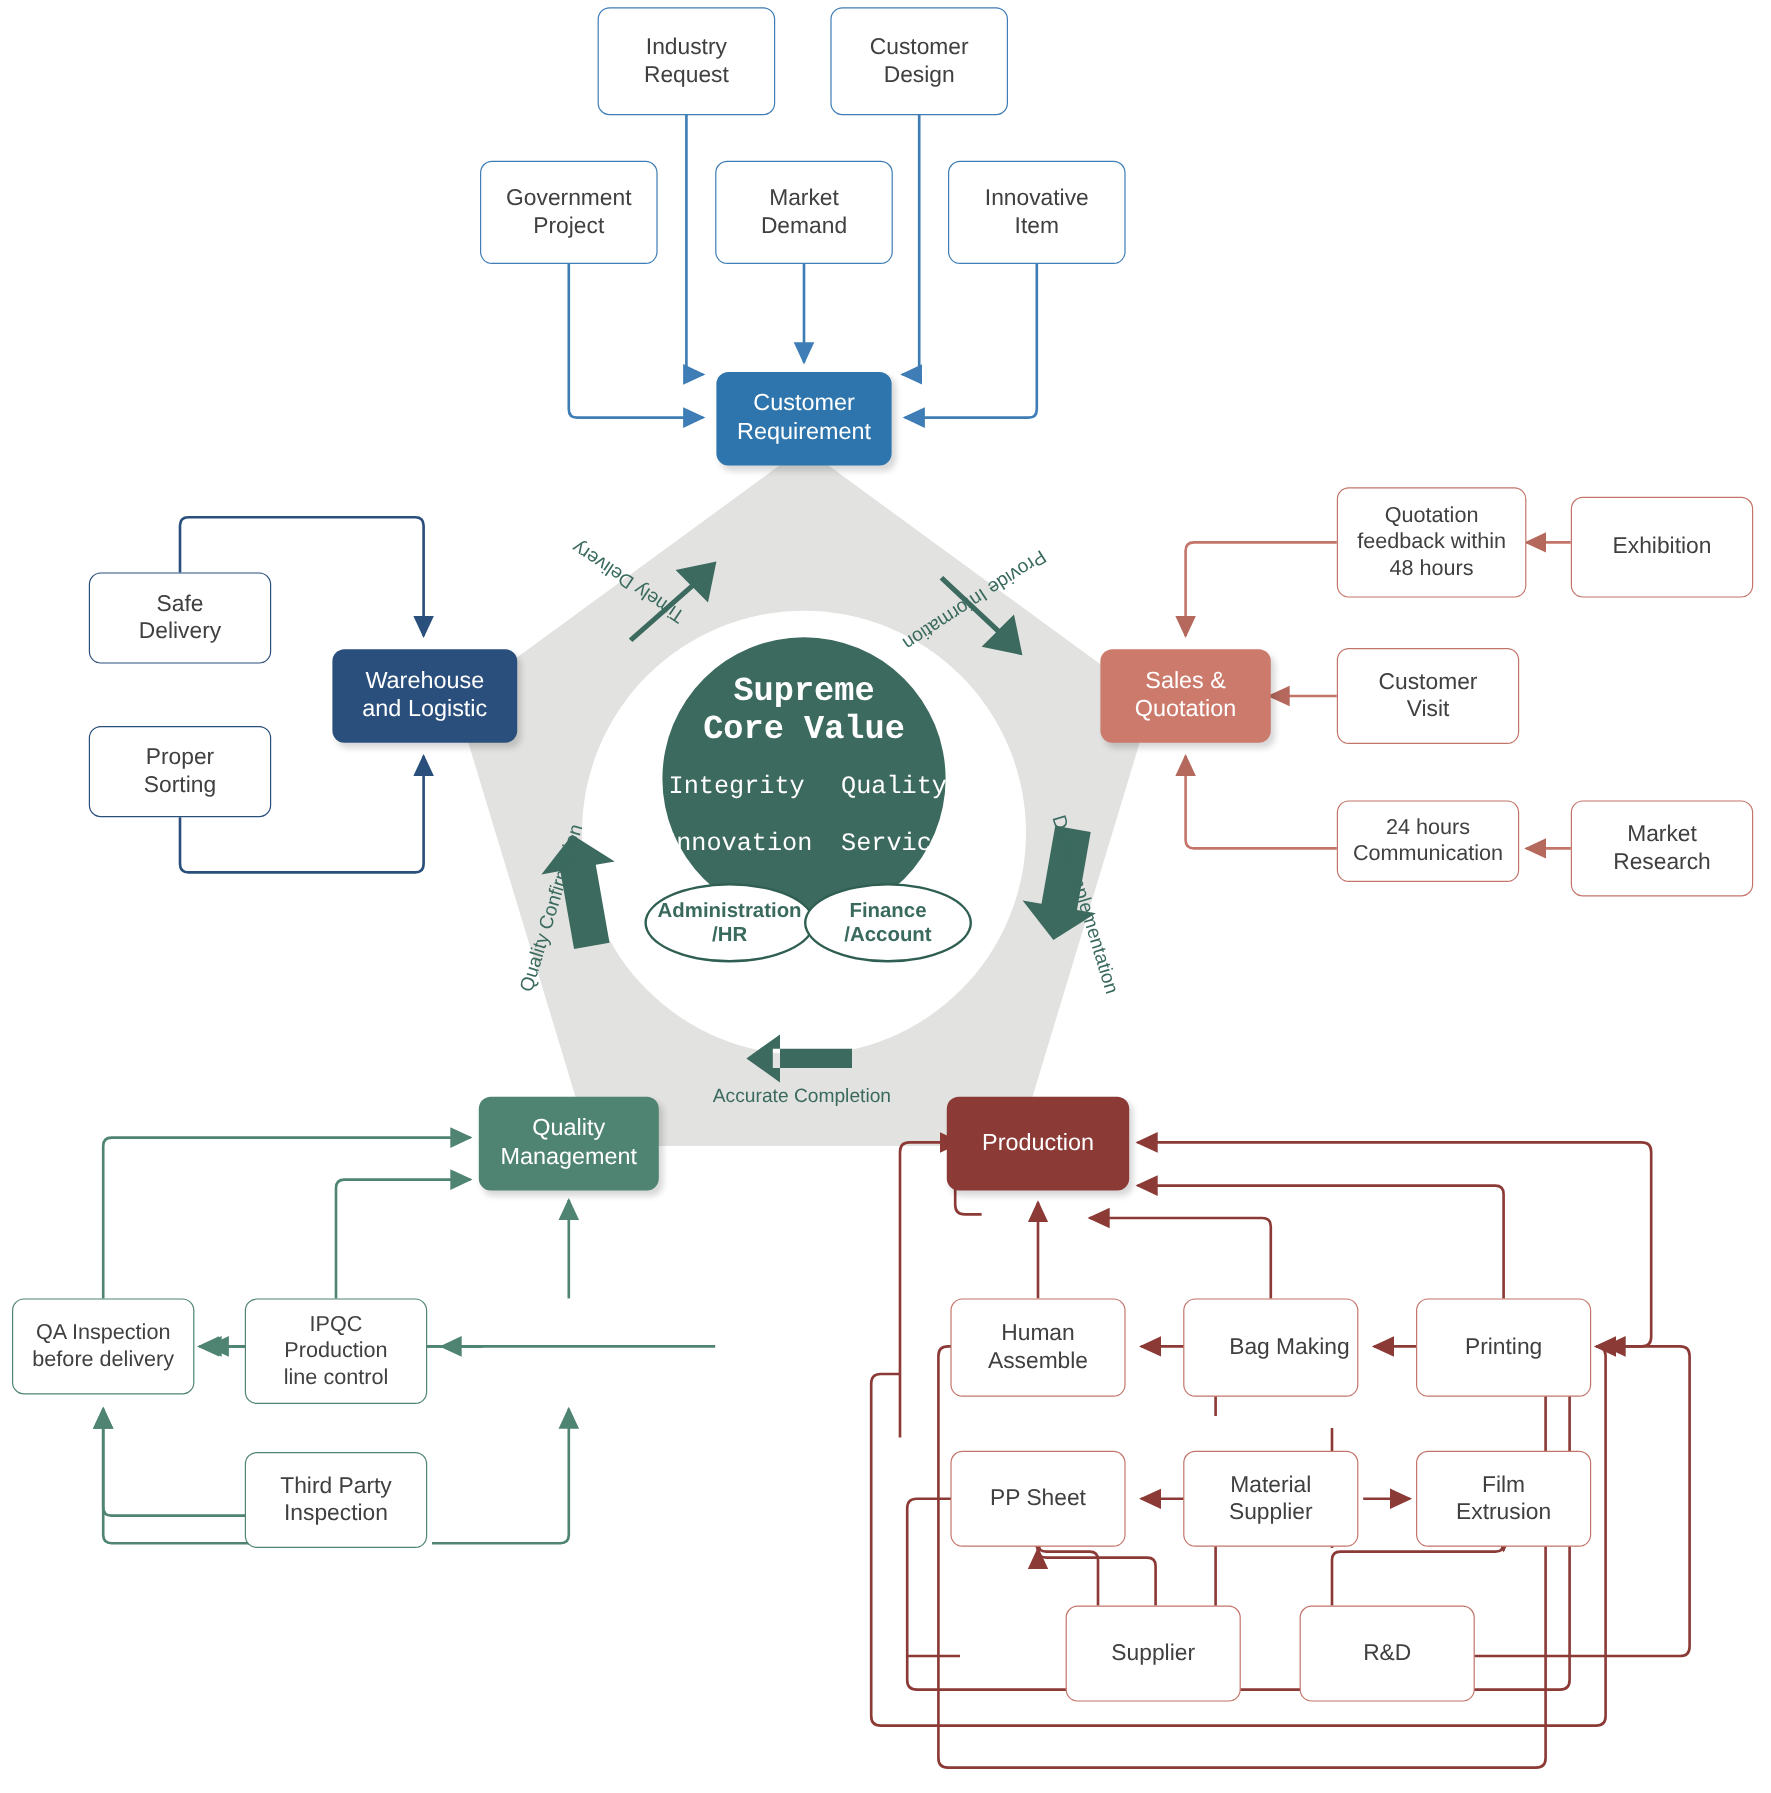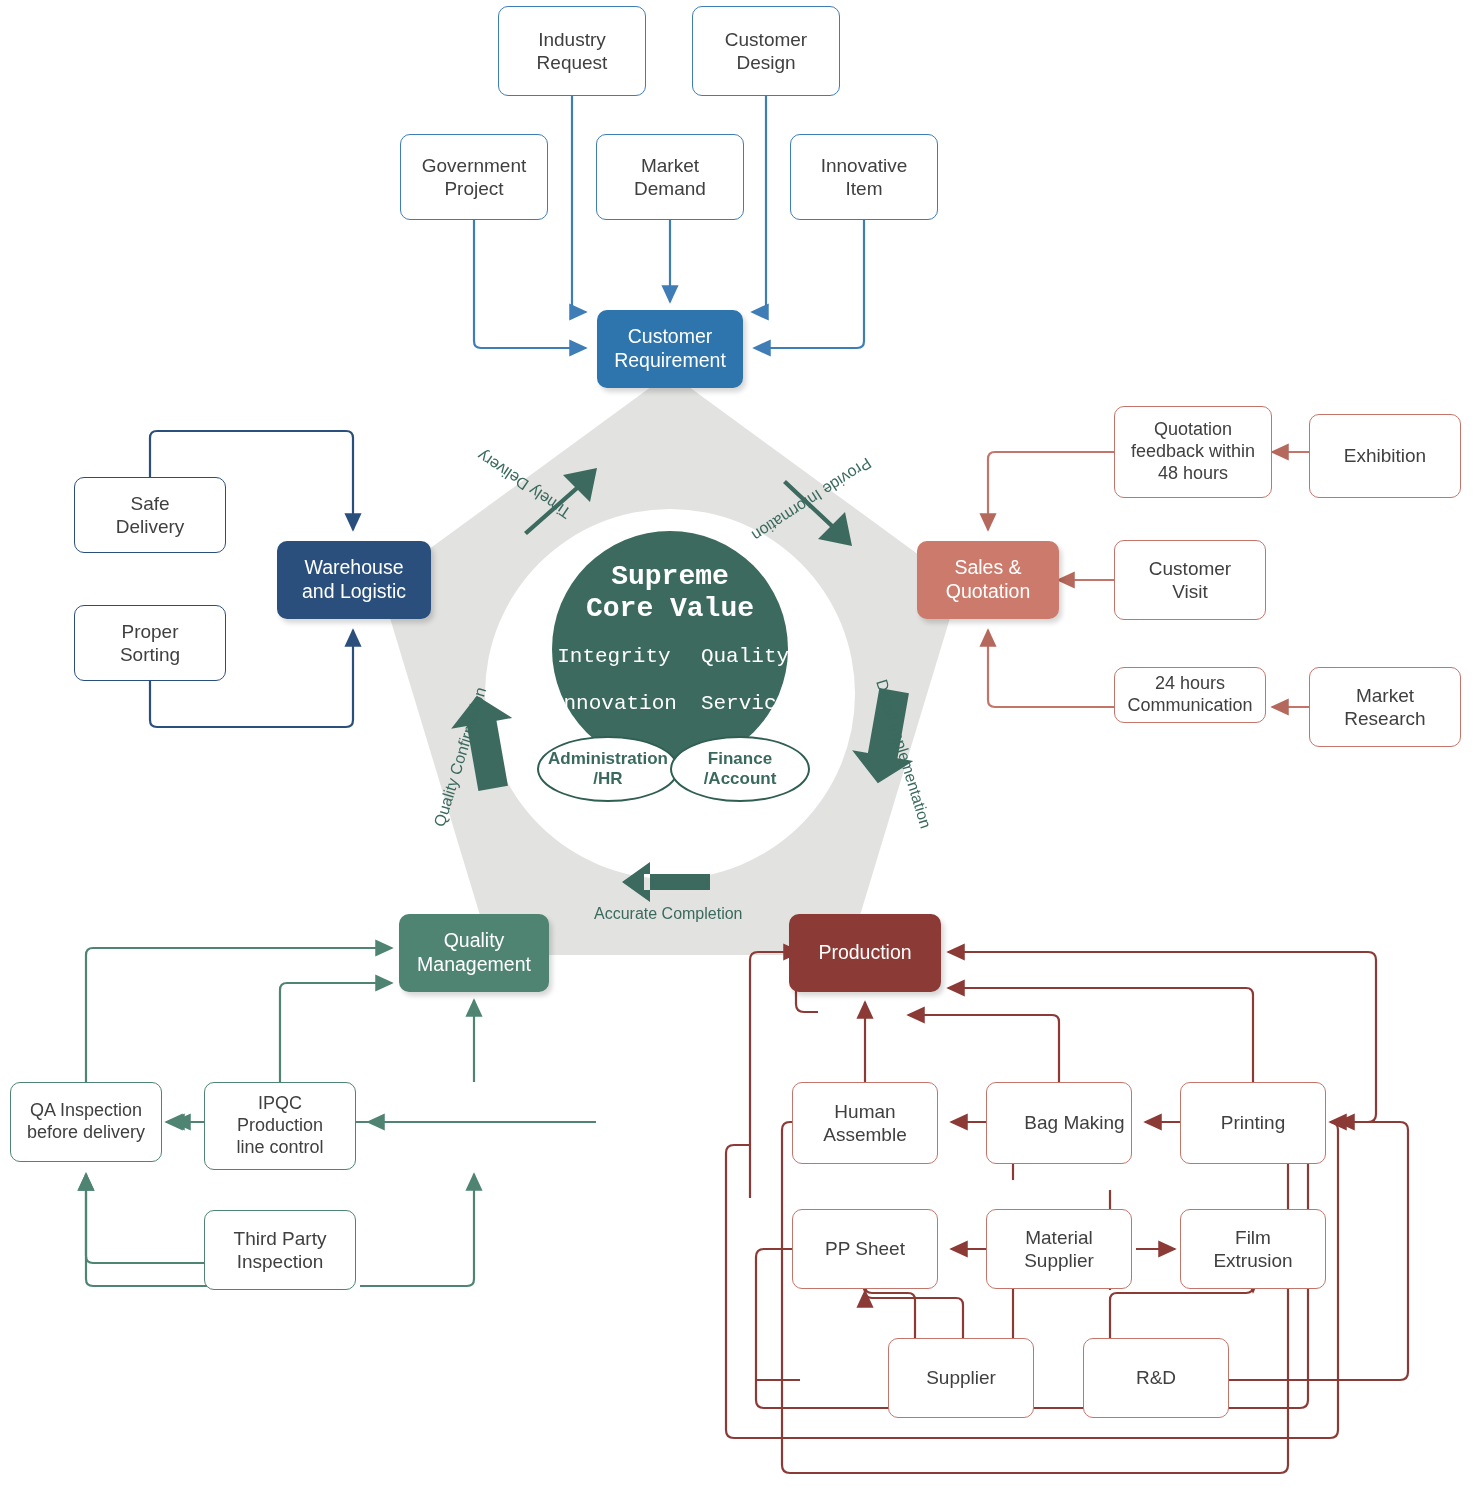--- a/index.html
+++ b/index.html
@@ -177,21 +177,21 @@
        <span>feedback within</span><br>
        <span>48 hours</span></div>
 </div>
 <div class="node leaf red" style="left:1309px;top:414px;width:152px;height:84px;">
   <span>Exhibition</span>
 </div>
 <div class="node leaf red" style="left:1114px;top:540px;width:152px;height:80px;">
   <div><span>Customer</span><br>
        <span>Visit</span></div>
 </div>
-<div class="node leaf red" style="left:1114px;top:667px;width:152px;height:56px;font-size:18px;">
+<div class="node leaf red" style="left:1114px;top:667px;width:152px;height:68px;font-size:18px;">
   <div><span>24 hours</span><br>
        <span>Communication</span></div>
 </div>
 <div class="node leaf red" style="left:1309px;top:667px;width:152px;height:80px;">
   <div><span>Market</span><br>
        <span>Research</span></div>
 </div>
 <div class="node hub salmon" style="left:917px;top:541px;width:142px;height:78px;">
   <div><span>Sales &amp;</span><br>
        <span>Quotation</span></div>

